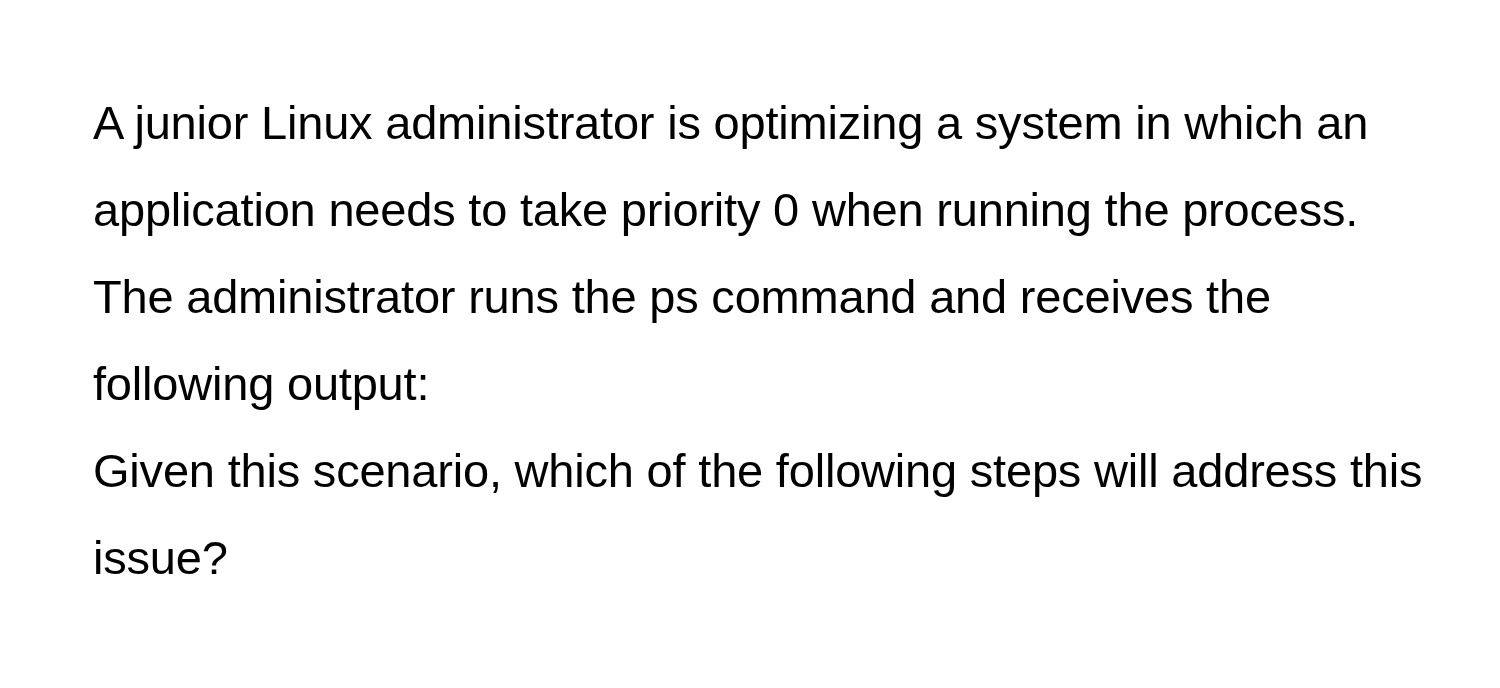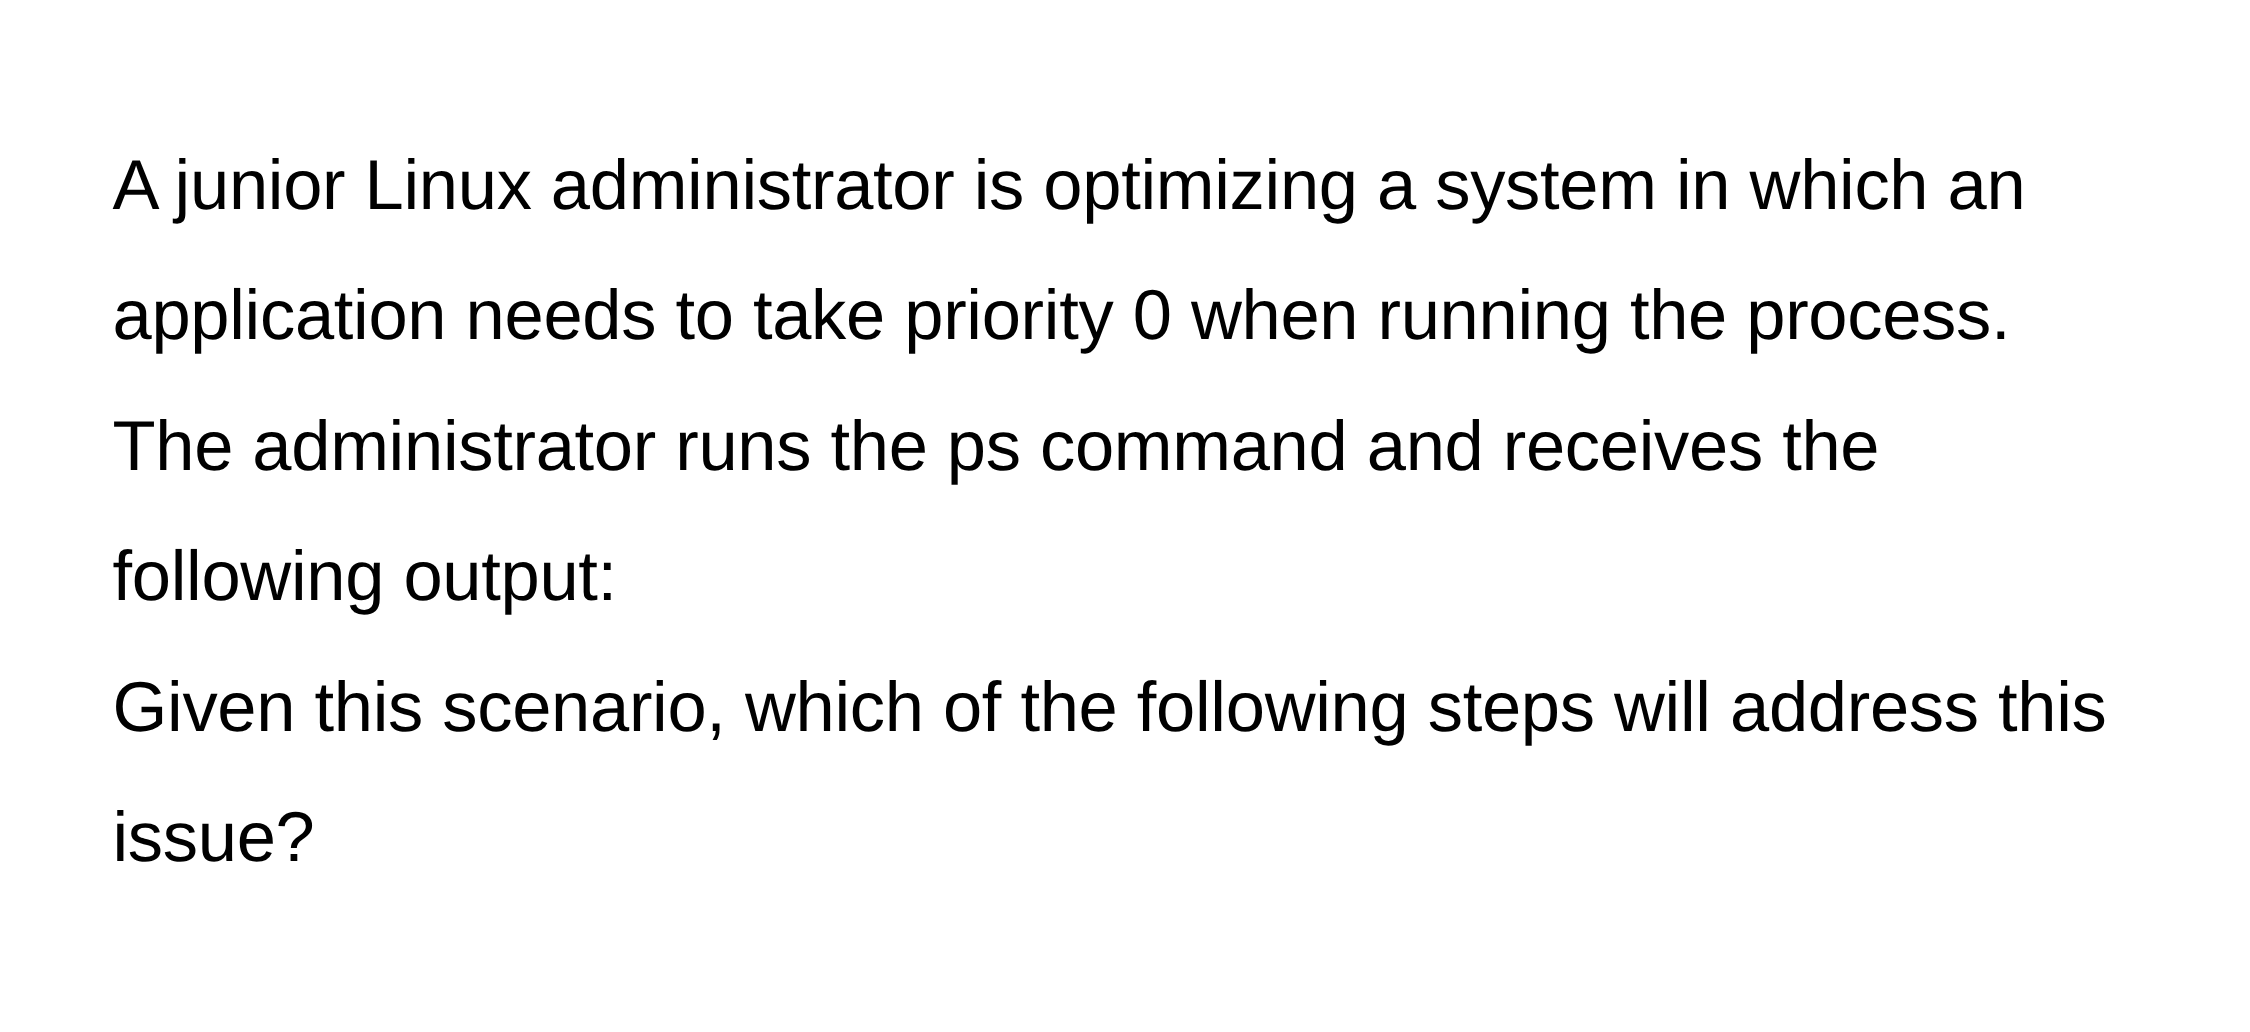--- a/index.html
+++ b/index.html
@@ -13,20 +13,21 @@
       background: #ffffff;
       font-family: -apple-system, BlinkMacSystemFont, "Segoe UI", Helvetica, Arial, sans-serif;
       padding: 80px 75px;
     }
     .question-text {
       font-size: 47px;
       line-height: 1.85;
       color: #000000;
       font-weight: 400;
       letter-spacing: -0.2px;
+      margin-left: 18px;
     }
   </style>
 </head>
 <body>
 
 <div class="question-text">
   <span>A junior Linux administrator is optimizing a system in which an application needs to take priority 0 when running the process. The administrator runs the ps command and receives the following output:</span>
   <br>
   <span>Given this scenario, which of the following steps will address this issue?</span>
 </div>

